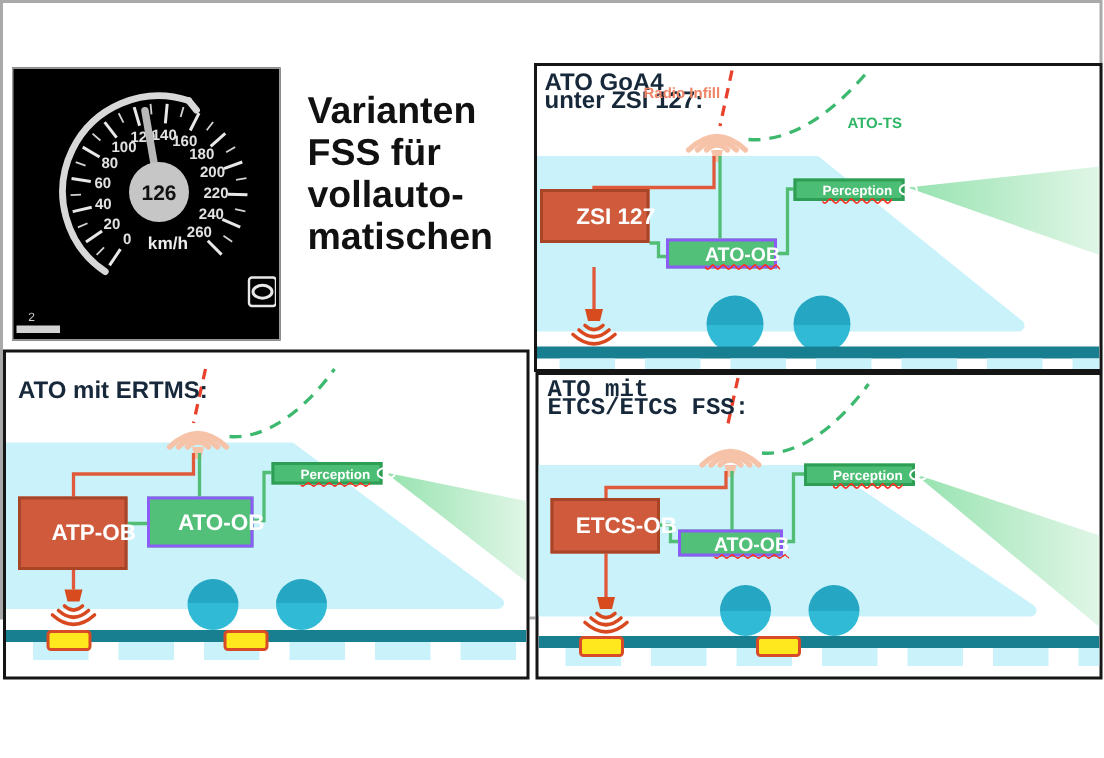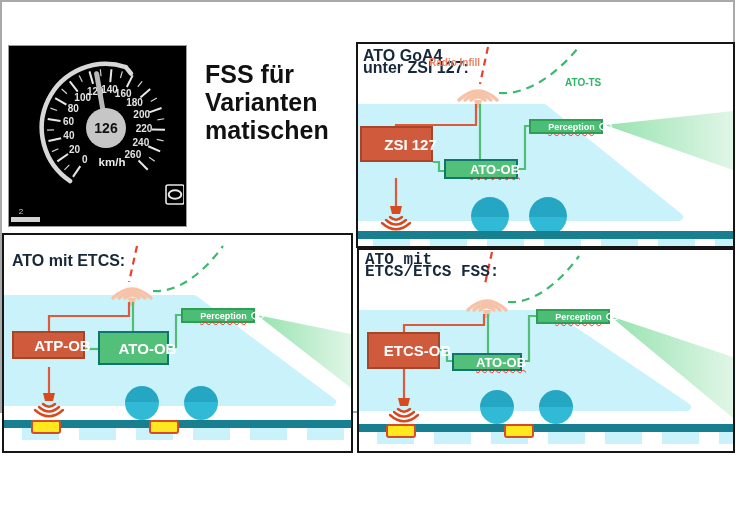--- a/index.html
+++ b/index.html
@@ -15,21 +15,21 @@
   
   .panel{position:absolute;background:#fff;border:2px solid #151515;overflow:hidden;}
   .panel svg.art{position:absolute;left:0;top:0;}
   .p-title{position:absolute;color:#16283a;font-size:16px;font-weight:bold;line-height:12px;}
   .lbl{position:absolute;font-size:10px;font-weight:bold;white-space:nowrap;}
   .lbl.radio{color:#ee8465;}
   .lbl.ats{color:#2eb565;}
   .box{position:absolute;display:flex;align-items:center;justify-content:center;
        color:#fff;font-weight:bold;box-sizing:border-box;white-space:nowrap;padding-left:28px;}
   .box.red{background:#d05a3c;border:2px solid #a84526;}
-  .box.green{background:#53c07a;border:2px solid #0f766e;}
+  .box.green{background:#53c07a;border:2px solid #8b5cf6;}
   .box.perc{background:#4cbd74;border:2px solid #2f9e55;font-size:9px;gap:4px;}
   .sp{text-decoration:underline;text-decoration-style:wavy;text-decoration-color:#ff2d1e;
       text-decoration-thickness:1px;text-underline-offset:2px;}
   .eye{flex:0 0 auto;}
 </style>
 </head>
 <body>
 
 <div class="canvas">
   <div class="frame"></div>
@@ -103,22 +103,23 @@
       <rect x="2" y="171" width="29" height="5" fill="#d2d2d2"></rect>
 
       <g stroke="#e8e8e8" fill="none">
         <rect x="157" y="139" width="18" height="19" rx="2" stroke-width="1.6"></rect>
         <ellipse cx="166" cy="148.5" rx="6.3" ry="4.3" stroke-width="2"></ellipse>
       </g>
     </svg>
   </div>
 
   <div class="title-block">
+    <div>Varianten</div>
     <div>FSS für</div>
-    <div>Varianten</div>
+    <div>vollauto-</div>
     <div>matischen</div>
   </div>
 
   <div class="panel" style="left:356px;top:42px;width:375px;height:202px;">
     <svg class="art" width="375" height="202" viewBox="0 0 375 202">
       <defs>
         <linearGradient id="beamG1" x1="0" y1="0" x2="1" y2="0">
           <stop offset="0" stop-color="#8adfa6"></stop>
             <stop offset="1" stop-color="#ddf5e4"></stop>
         </linearGradient>
@@ -229,23 +230,23 @@
       <g>
         <polygon points="39,158 51,158 49,166 41,166" fill="#d84b1f"></polygon>
         <g stroke="#d8491f" stroke-width="2.4" fill="none" stroke-linecap="round">
           <path d="M39,169 Q45,174.4 51,169"></path>
           <path d="M35,172 Q45,181 55,172"></path>
           <path d="M31,175 Q45,187.6 59,175"></path>
         </g>
       </g>
     </svg>
     <div class="p-title" style="left:8px;top:20px;">
-      <div>ATO mit ETCS:</div>
-    </div>
-    <div class="box red" style="left:8px;top:96px;width:73px;height:28px;font-size:15px;">ATP-OB</div>
+      <div>ATO mit ERTMS:</div>
+    </div>
+    <div class="box red" style="left:8px;top:96px;width:73px;height:49px;font-size:15px;">ATP-OB</div>
     <div class="box green" style="left:94px;top:96px;width:71px;height:34px;font-size:15px;">ATO-OB</div>
     <div class="box perc" style="left:177px;top:73px;width:74px;height:15px;">
       <span class="sp">Perception</span>
       <svg class="eye" width="13" height="9" viewBox="0 0 13 9">
         <ellipse cx="6.5" cy="4.5" rx="5.8" ry="3.7" stroke="#fff" stroke-width="1.3" fill="none"></ellipse>
         <circle cx="6.5" cy="4.5" r="1.6" fill="#fff"></circle>
       </svg>
     </div>
   </div>
 

